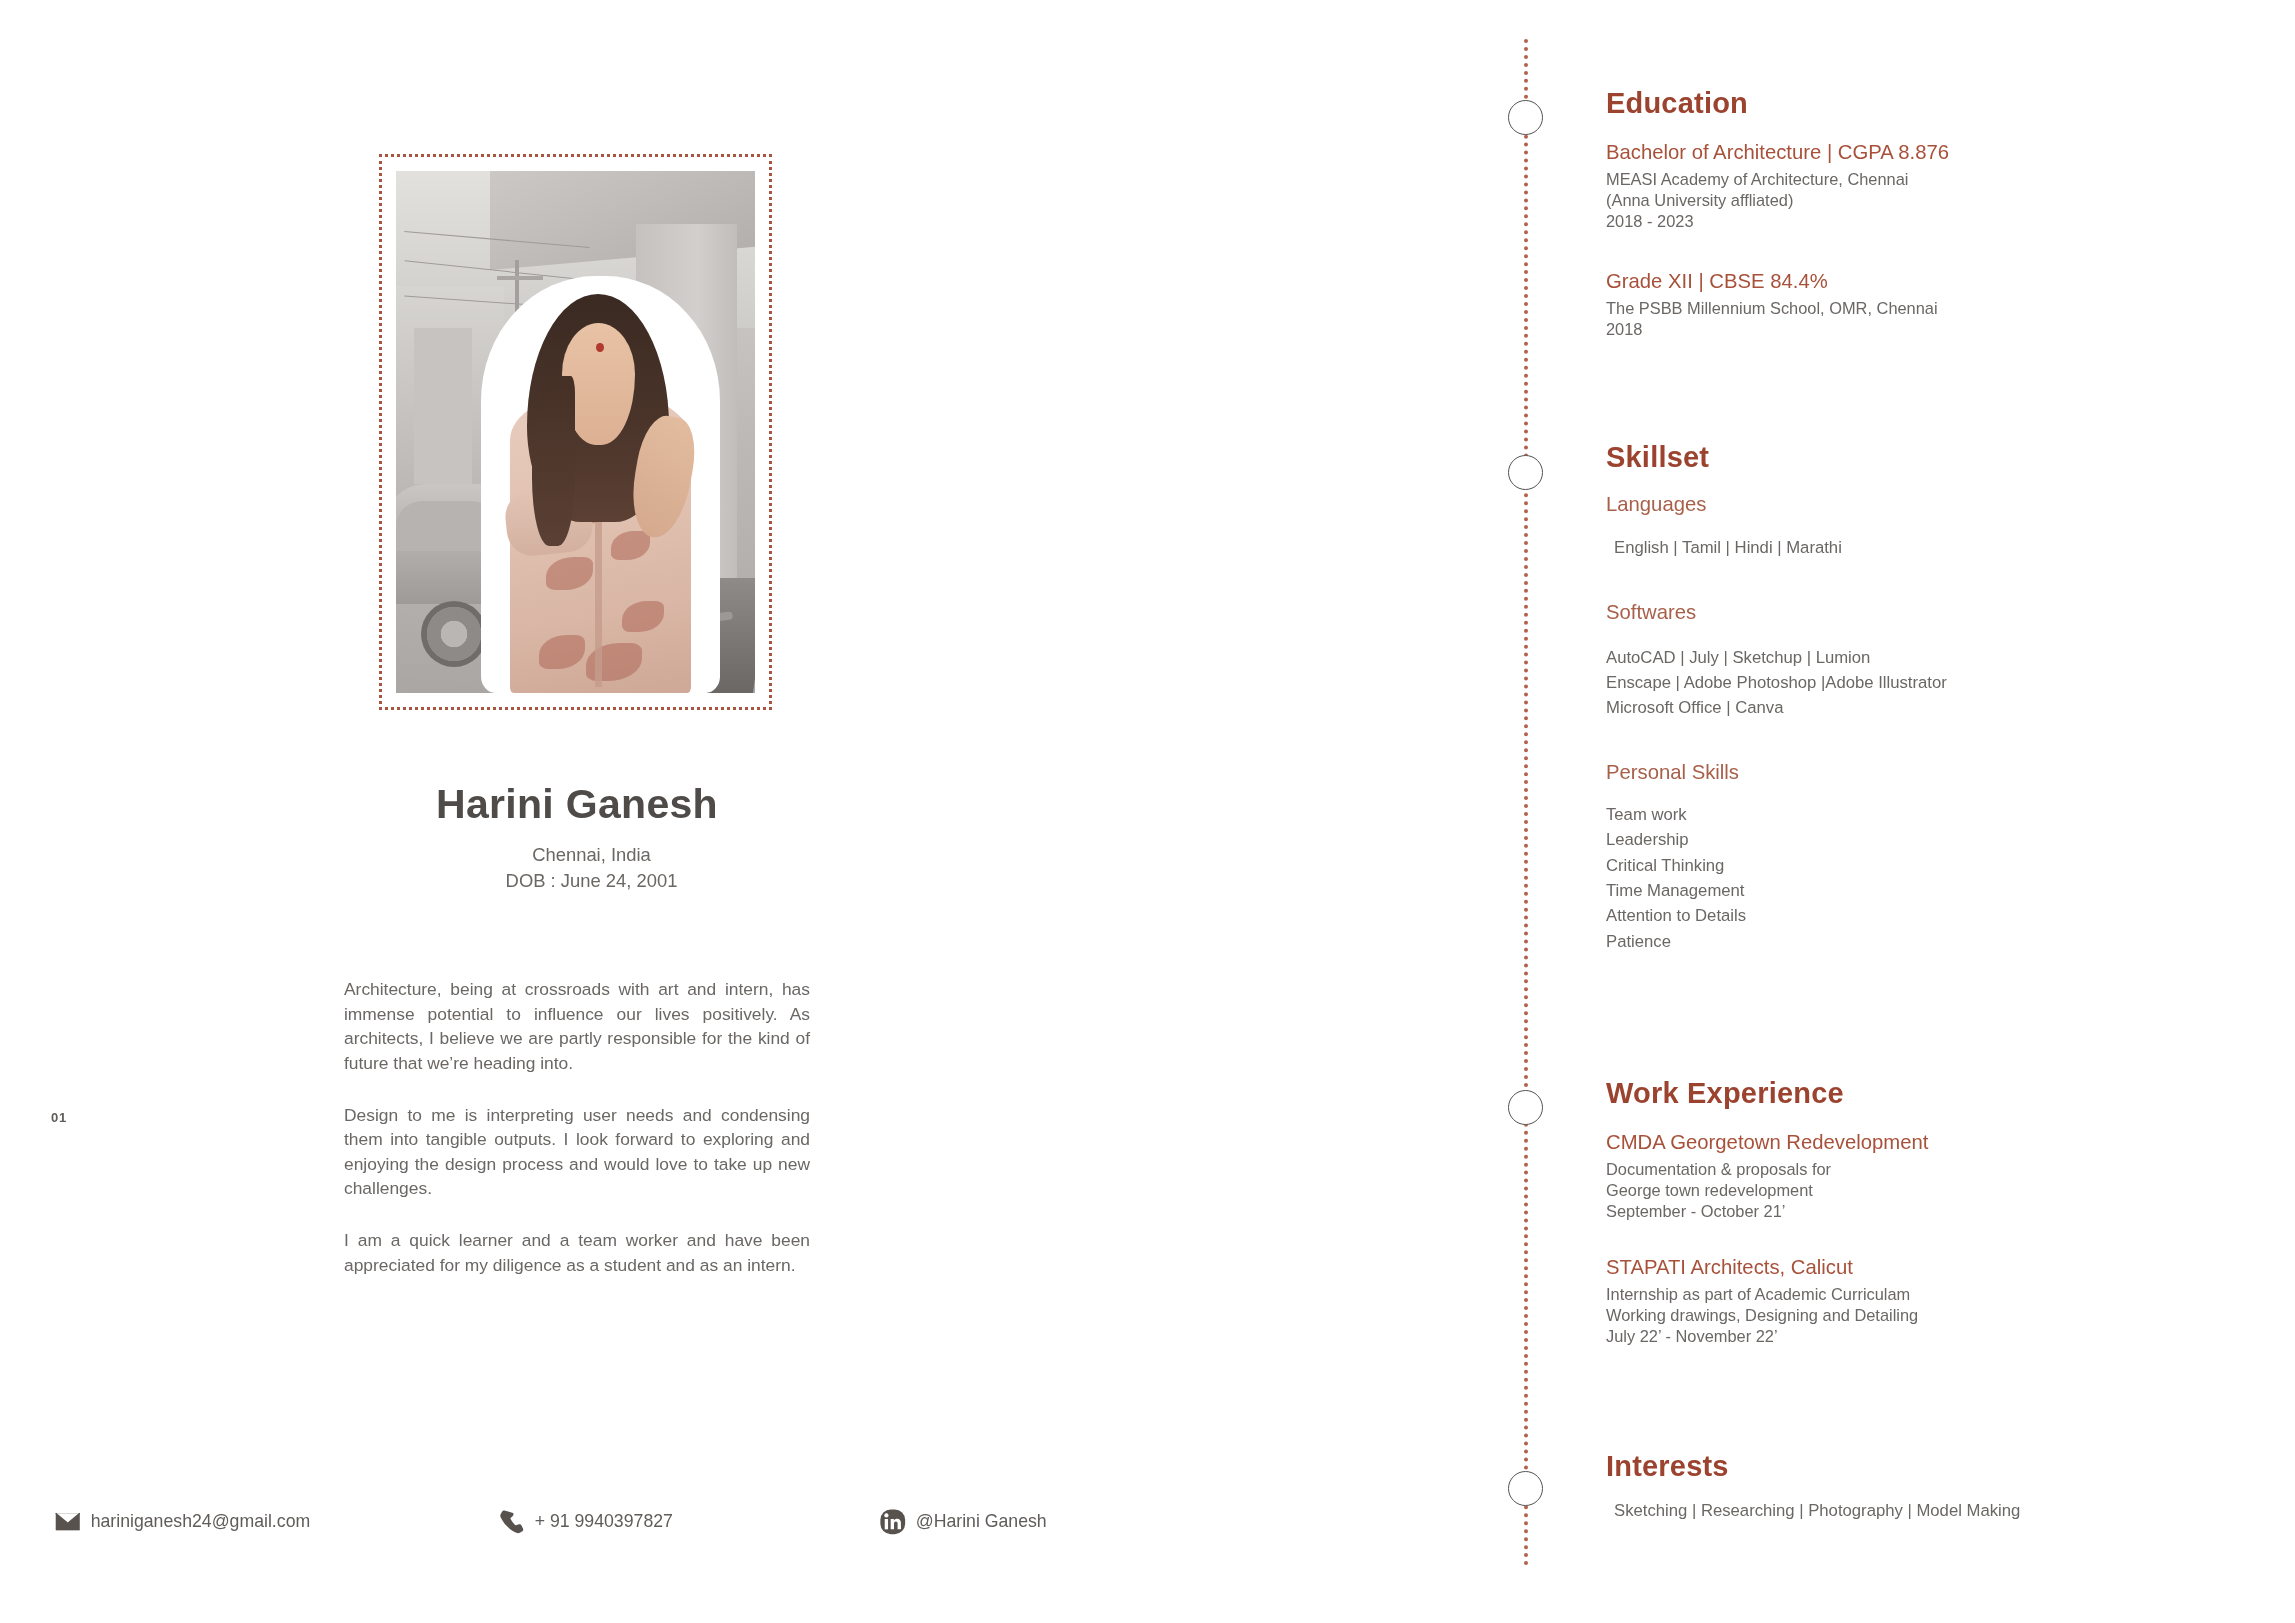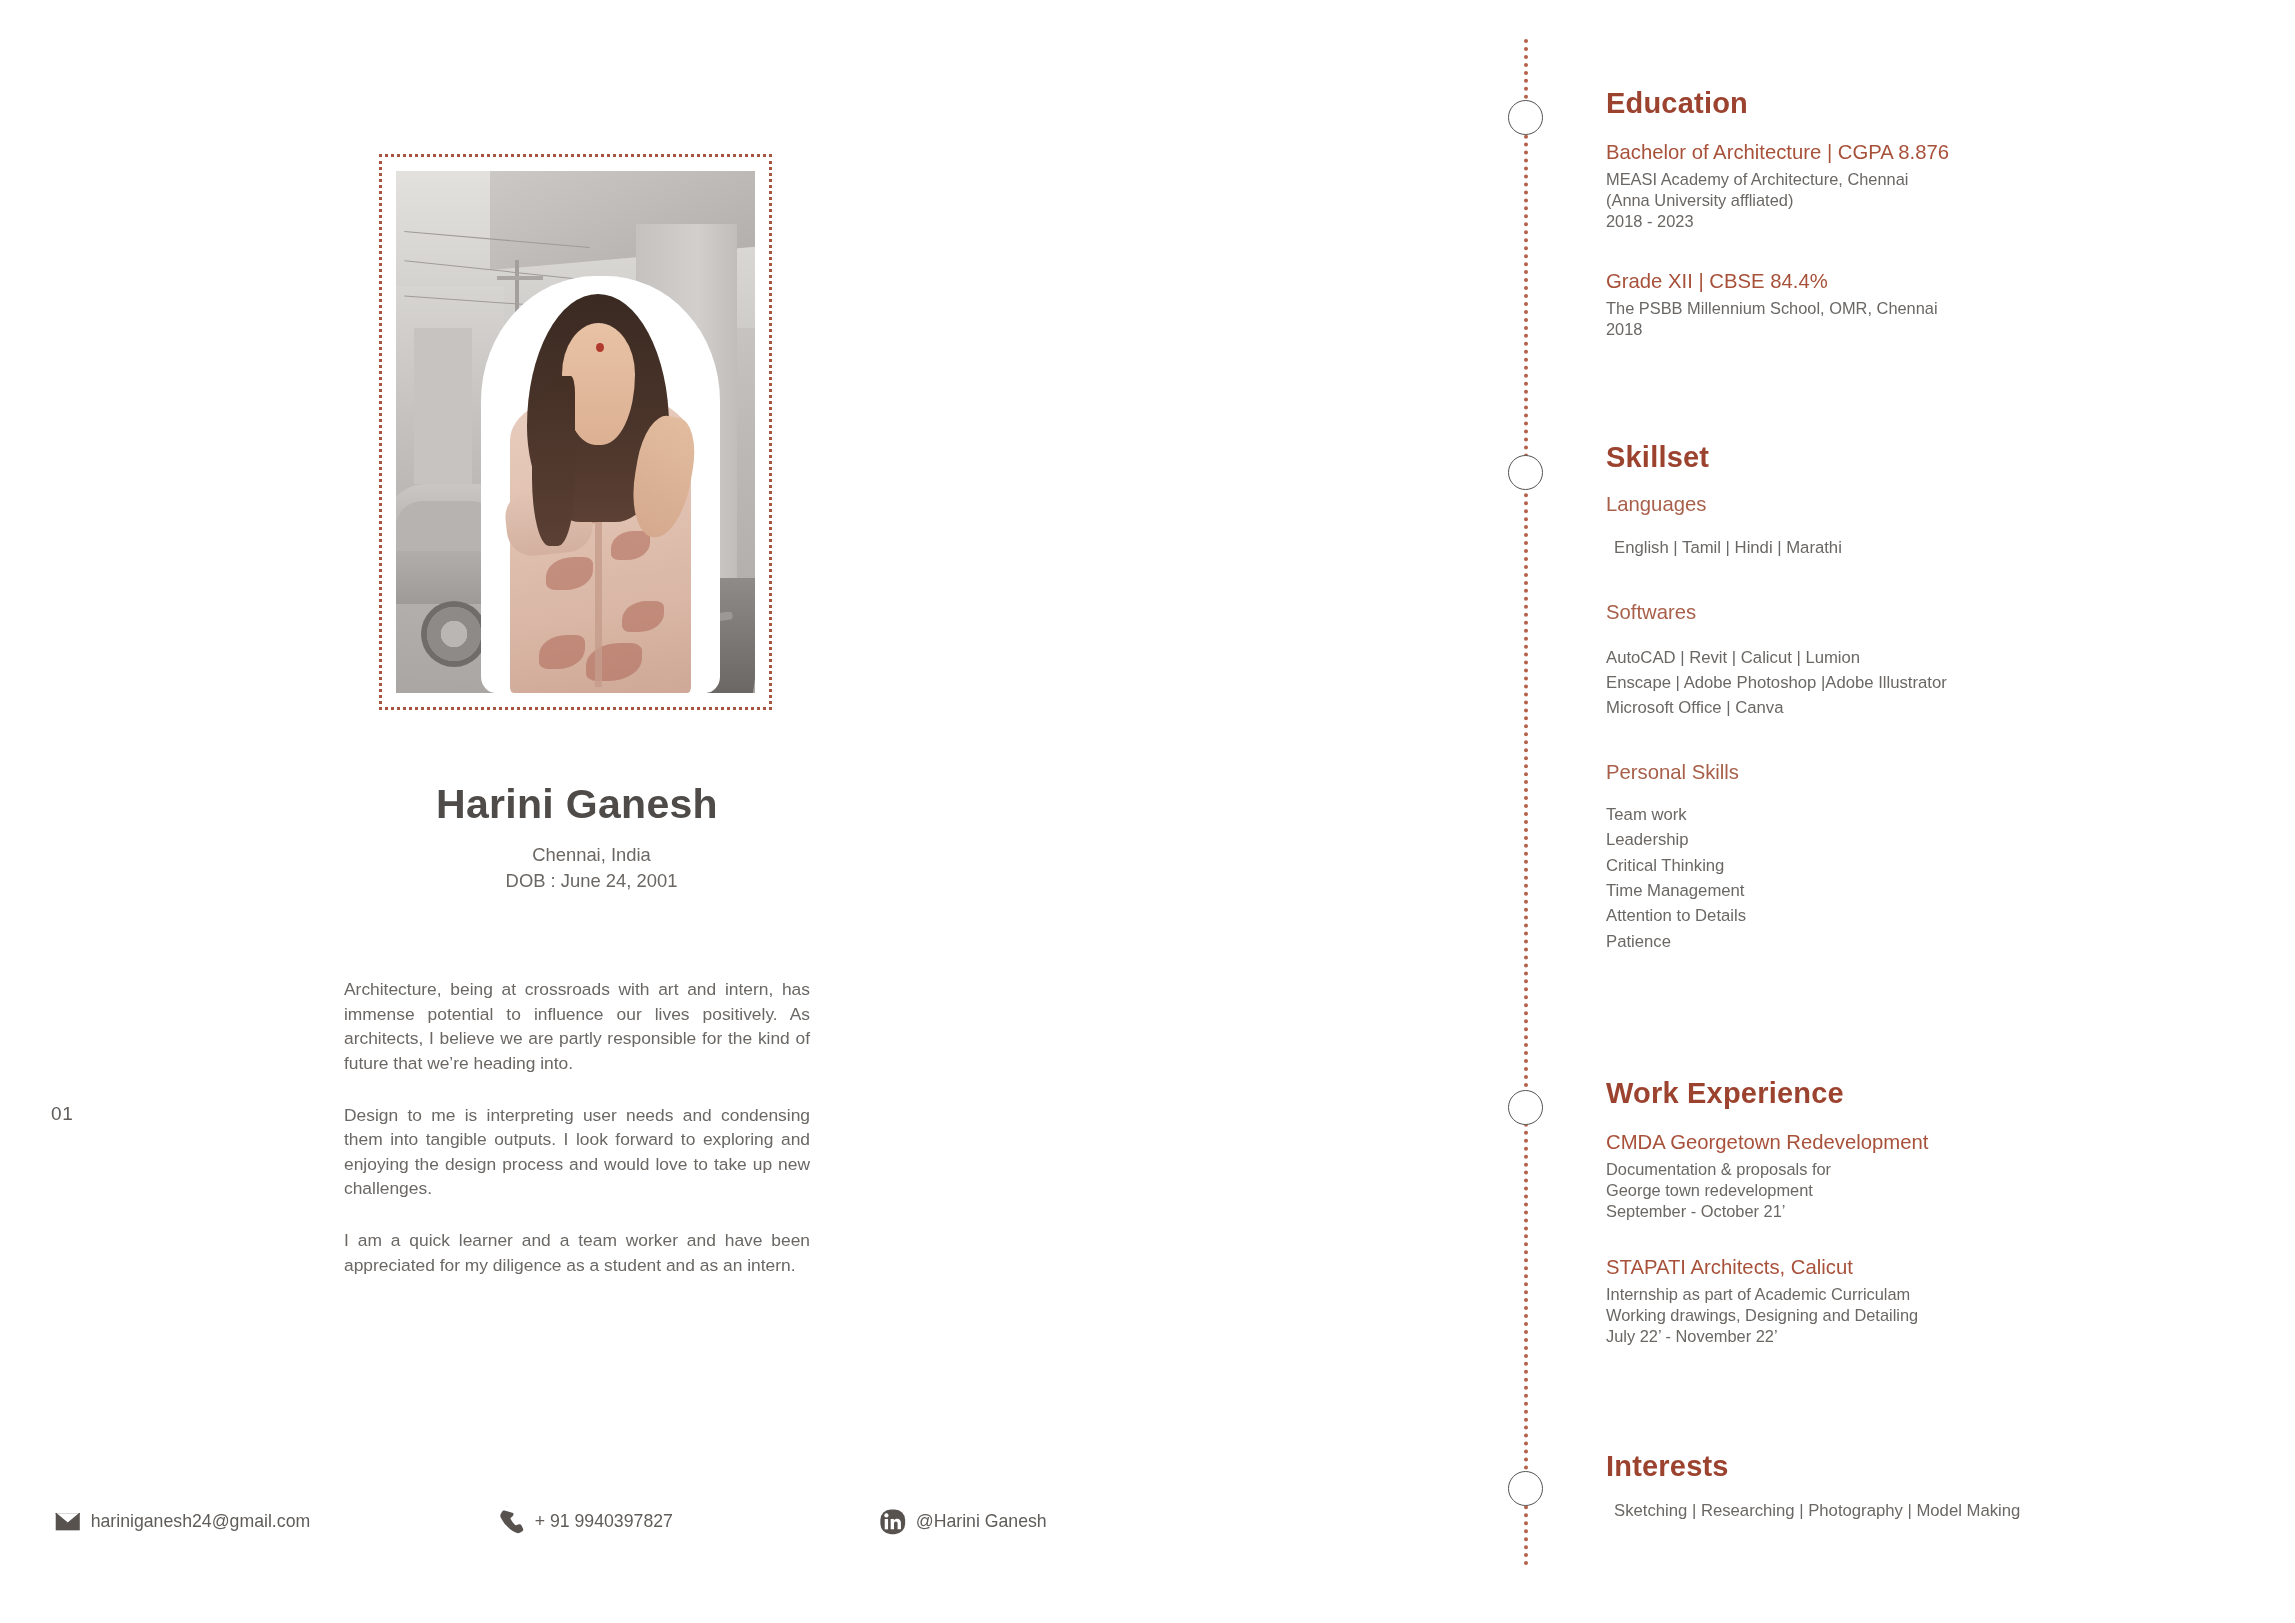--- a/index.html
+++ b/index.html
@@ -241,22 +241,22 @@
   .contact-email { left: 54px; top: 0; justify-content: center; }
   .contact-phone { left: 498px; top: 0; }
   .contact-linkedin { left: 879px; top: 0; }
 
   .ic { width: 27.5px; height: 27.5px; flex: 0 0 auto; display: block; }
 
   
   .page-num {
     position: absolute;
     bottom: 17px;
-    font-size: 19px;
-    font-weight: 400;
+    font-size: 13px;
+    font-weight: 700;
     color: #5f5c59;
     letter-spacing: 0.7px;
   }
   .page-num-left  { left: 51px; }
 
   
   .timeline {
     position: absolute;
     left: 1522px;
     top: 39px;
@@ -459,21 +459,21 @@
     </div>
 
     <div class="sect" style="top:443px">
       <h2 class="sect-title">Skillset</h2>
 
       <div class="sub-title" style="margin-bottom:22px">Languages</div>
       <div class="inline-list">English  |  Tamil  |  Hindi  |  Marathi</div>
 
       <div class="sub-title" style="margin-top:42px;margin-bottom:22px">Softwares</div>
       <div class="skill-list">
-        <div class="plain-line">AutoCAD  |  Revit  |  Calicut  |  Lumion</div>
+        <div class="plain-line">AutoCAD  |  July  |  Sketchup  |  Lumion</div>
         <div class="plain-line">Enscape  |  Adobe Photoshop  |Adobe Illustrator</div>
         <div class="plain-line">Microsoft Office  |  Canva</div>
       </div>
 
       <div class="sub-title" style="margin-top:41px;margin-bottom:19.7px">Personal Skills</div>
       <div class="skill-list">
         <div class="plain-line">Team work</div>
         <div class="plain-line">Leadership</div>
         <div class="plain-line">Critical Thinking</div>
         <div class="plain-line">Time Management</div>

